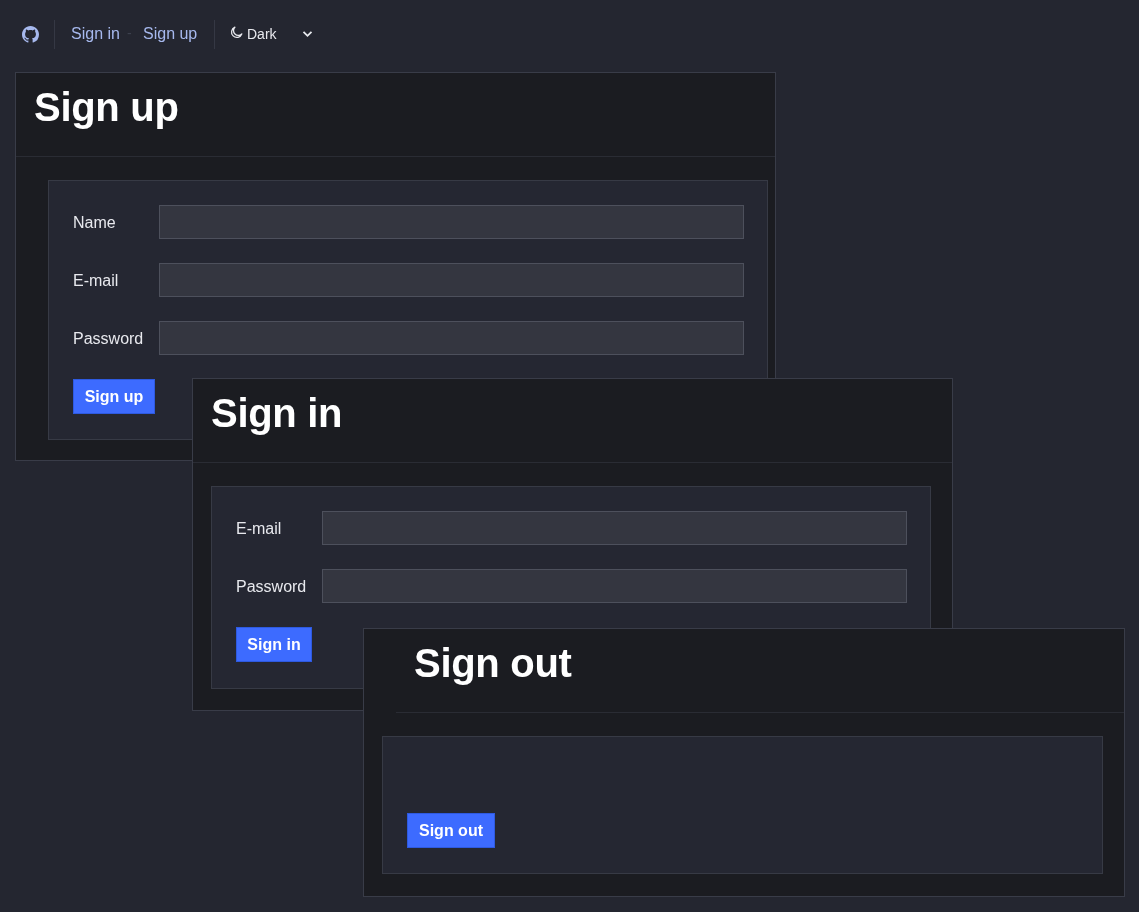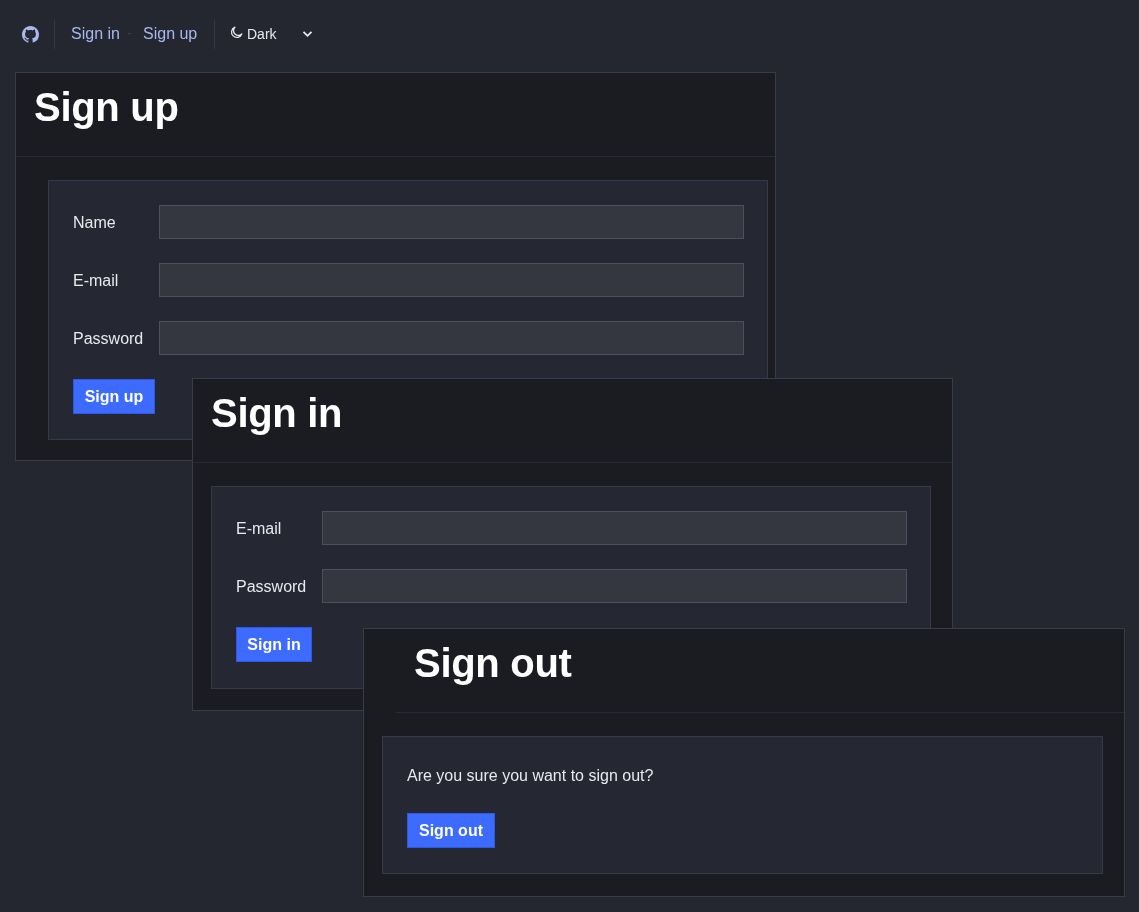--- a/index.html
+++ b/index.html
@@ -74,16 +74,15 @@
     <input class="input" type="password" style="left: 110px; top: 82px; width: 585px;" value="">
     <div class="btn" style="left:24px; top:140px; width:76px;">Sign in</div>
   </div>
 </div>
 
 <div class="panel" style="left:363px; top:628px; width:762px; height:269px;padding-left:32px;">
   <div class="panel-head">
     <h1 class="panel-title">Sign out</h1>
   </div>
   <div class="card" style="left:18px; top:107px; width:721px; height:138px;">
-    <span class="msg" style="left:24px; top:30px;">Are you sure you want to sign out?</span>
     <div class="btn" style="left:24px; top:76px; width:88px;">Sign out</div>
   </div>
 </div>
 
 </body></html>

